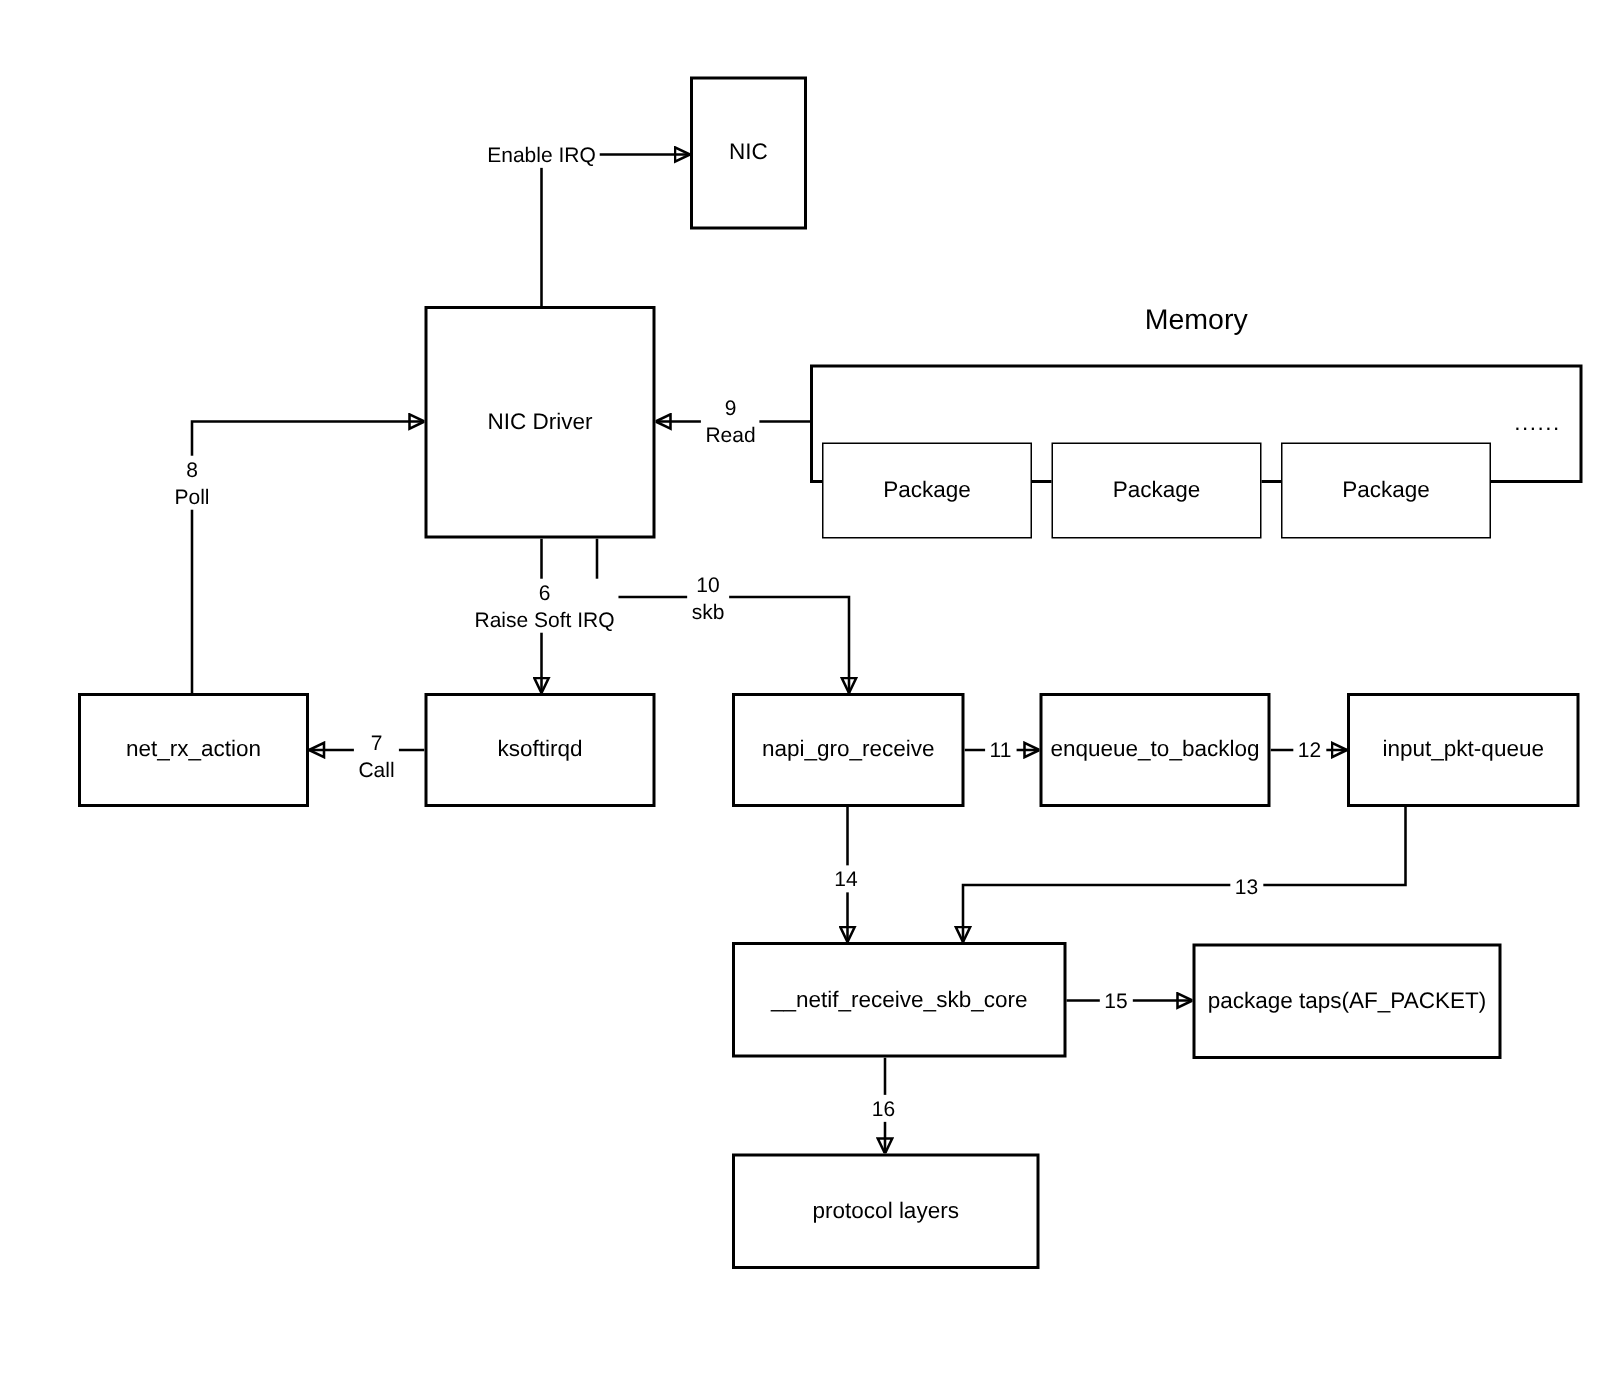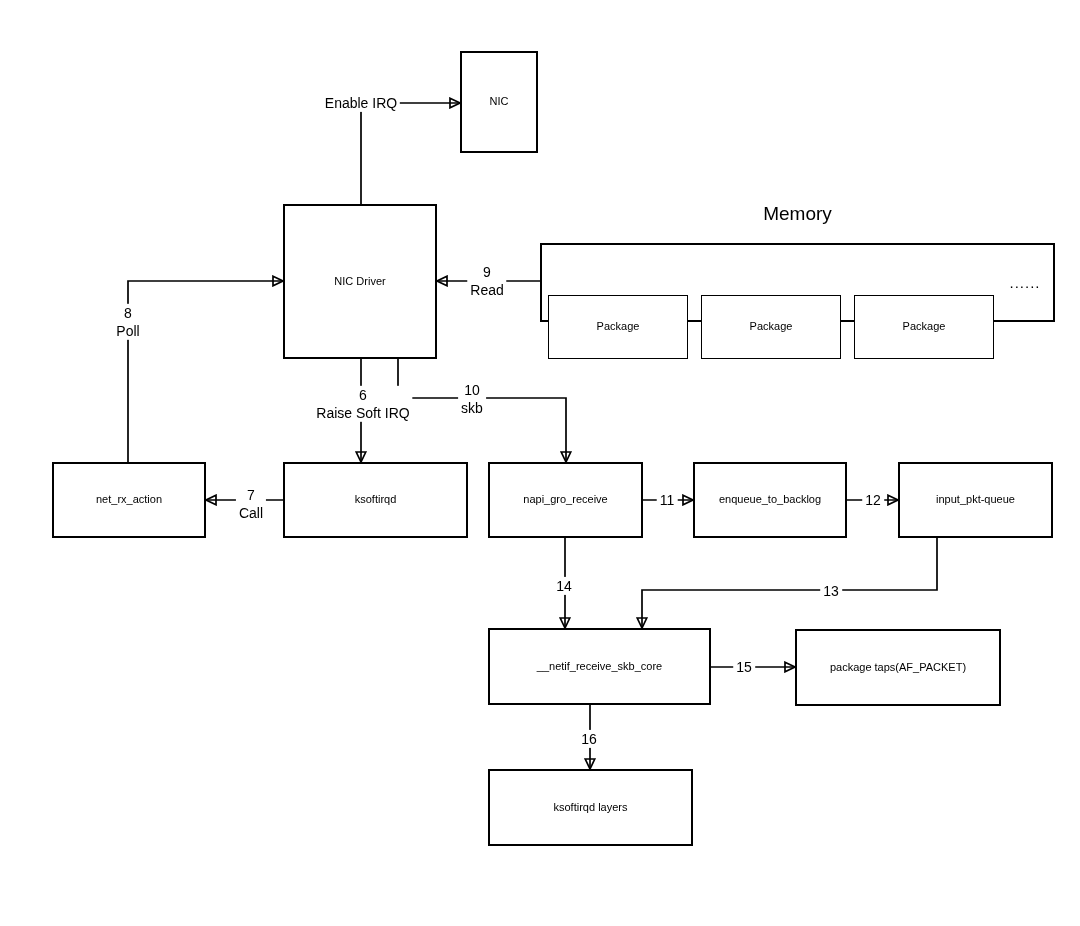--- a/index.html
+++ b/index.html
@@ -29,21 +29,21 @@
   }
   .node {
     position: absolute;
     box-sizing: border-box;
     background: #ffffff;
     border: 2px solid #000000;
     display: flex;
     align-items: center;
     justify-content: center;
     text-align: center;
-    font-size: 11px;
+    font-size: 15px;
     line-height: 1.2;
     z-index: 2;
     white-space: nowrap;
   }
   .container-node {
     z-index: 2;
   }
   .inner-node {
     z-index: 3;
     border-width: 1.7px;
@@ -122,21 +122,21 @@
   </div>
   <div class="node inner-node" style="left:854px; top:251px; width:140px; height:64px;">
     <span>Package</span>
   </div>
   <div class="ellipsis" style="left:1025px; top:282px;">......</div>
 
   <div class="node" style="left:52px; top:462px; width:154px; height:76px;">
     <span>net_rx_action</span>
   </div>
 
-  <div class="node" style="left:283px; top:462px; width:185px; height:76px;">
+  <div class="node" style="left:283px; top:462px; width:154px; height:76px;">
     <span>ksoftirqd</span>
   </div>
 
   <div class="node" style="left:488px; top:462px; width:155px; height:76px;">
     <span>napi_gro_receive</span>
   </div>
 
   <div class="node" style="left:693px; top:462px; width:154px; height:76px;">
     <span>enqueue_to_backlog</span>
   </div>
@@ -147,21 +147,21 @@
 
   <div class="node" style="left:488px; top:628px; width:223px; height:77px;">
     <span>__netif_receive_skb_core</span>
   </div>
 
   <div class="node" style="left:795px; top:629px; width:206px; height:77px;">
     <span>package taps(AF_PACKET)</span>
   </div>
 
   <div class="node" style="left:488px; top:769px; width:205px; height:77px;">
-    <span>ksoftirqd layers</span>
+    <span>protocol layers</span>
   </div>
 
   <div class="edge-label" style="left:361px; top:103px;">
     <span>Enable IRQ</span>
   </div>
 
   <div class="edge-label" style="left:487px; top:281px;">
     <span>9</span>
     <span>Read</span>
   </div>

